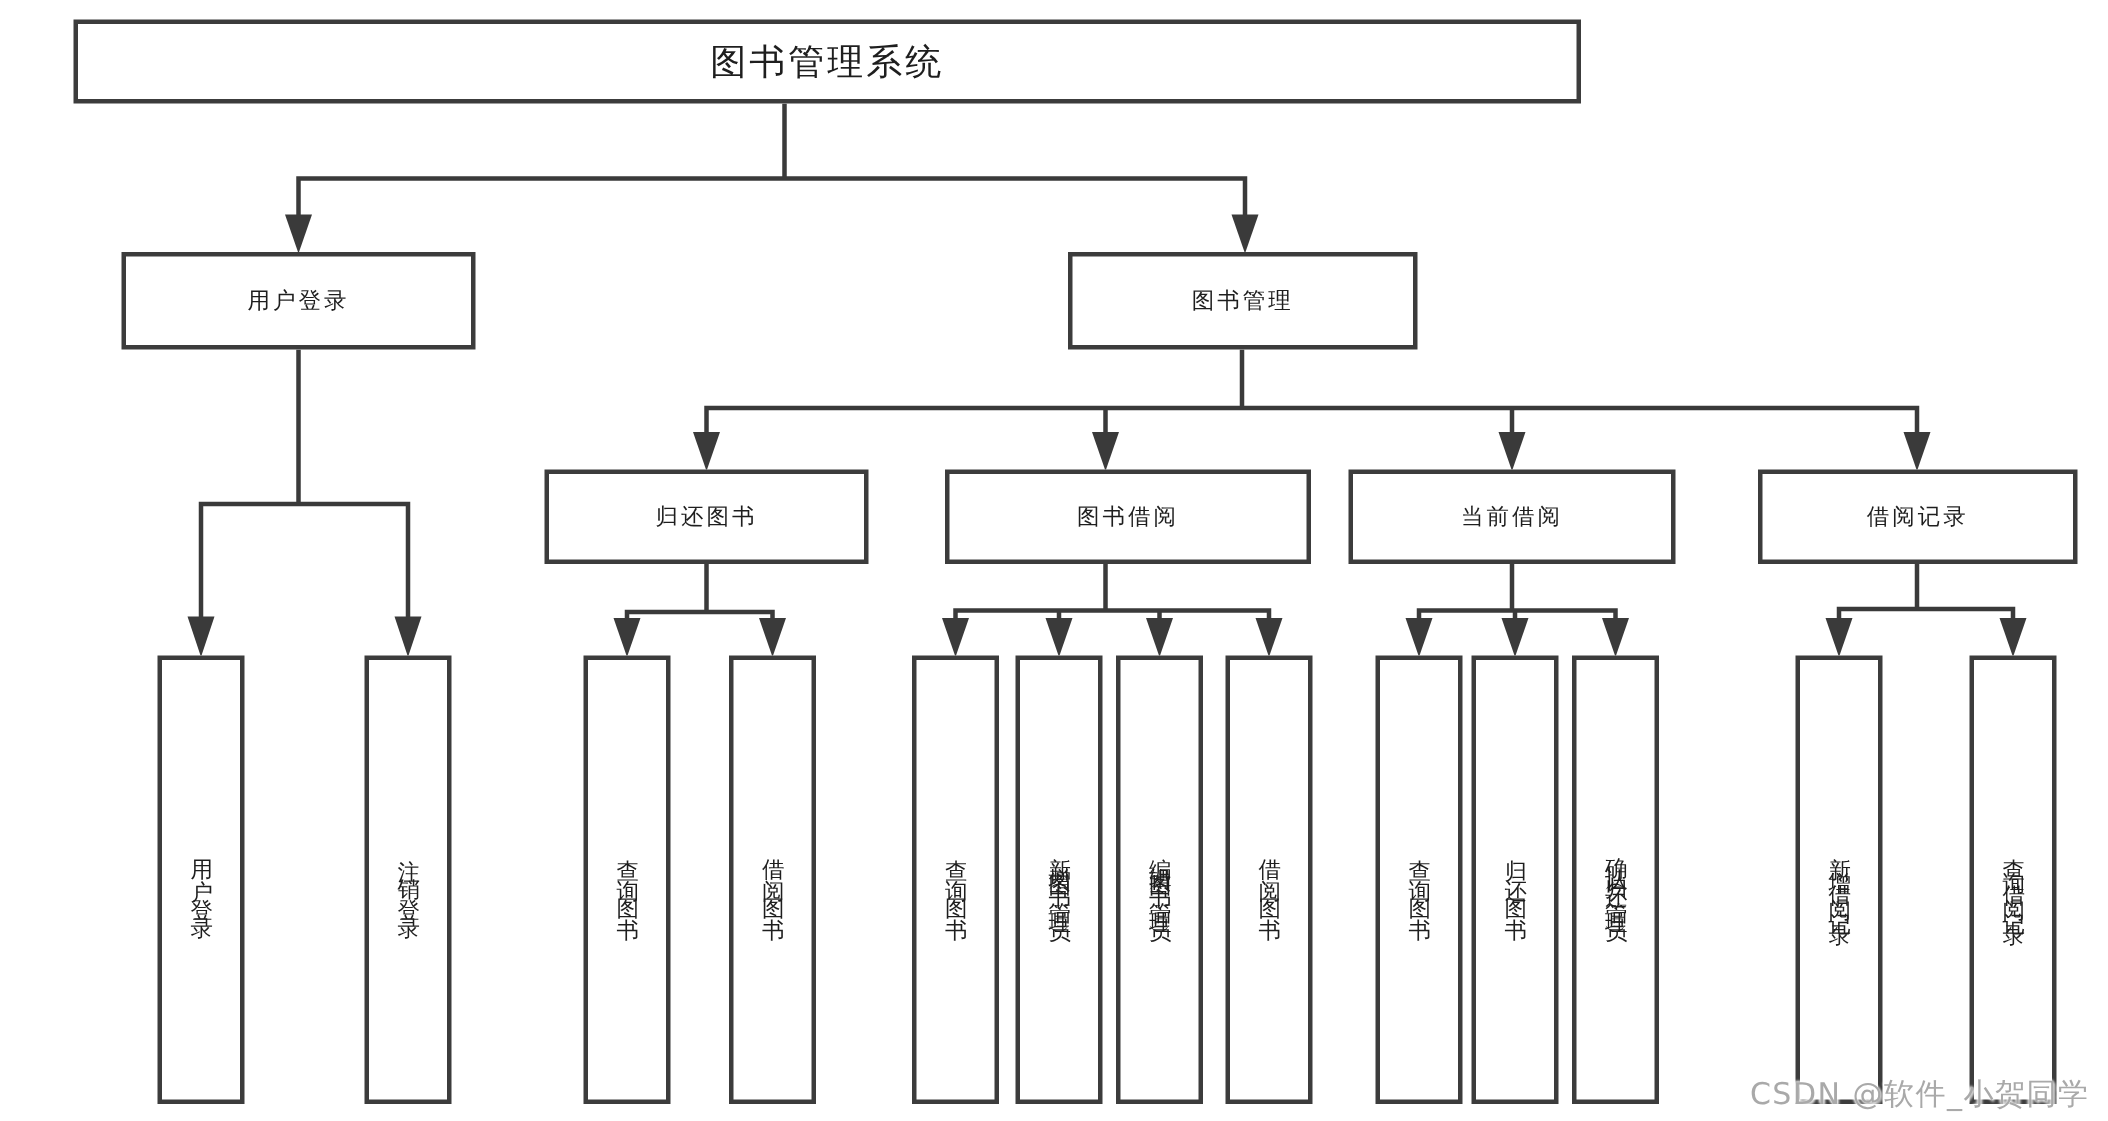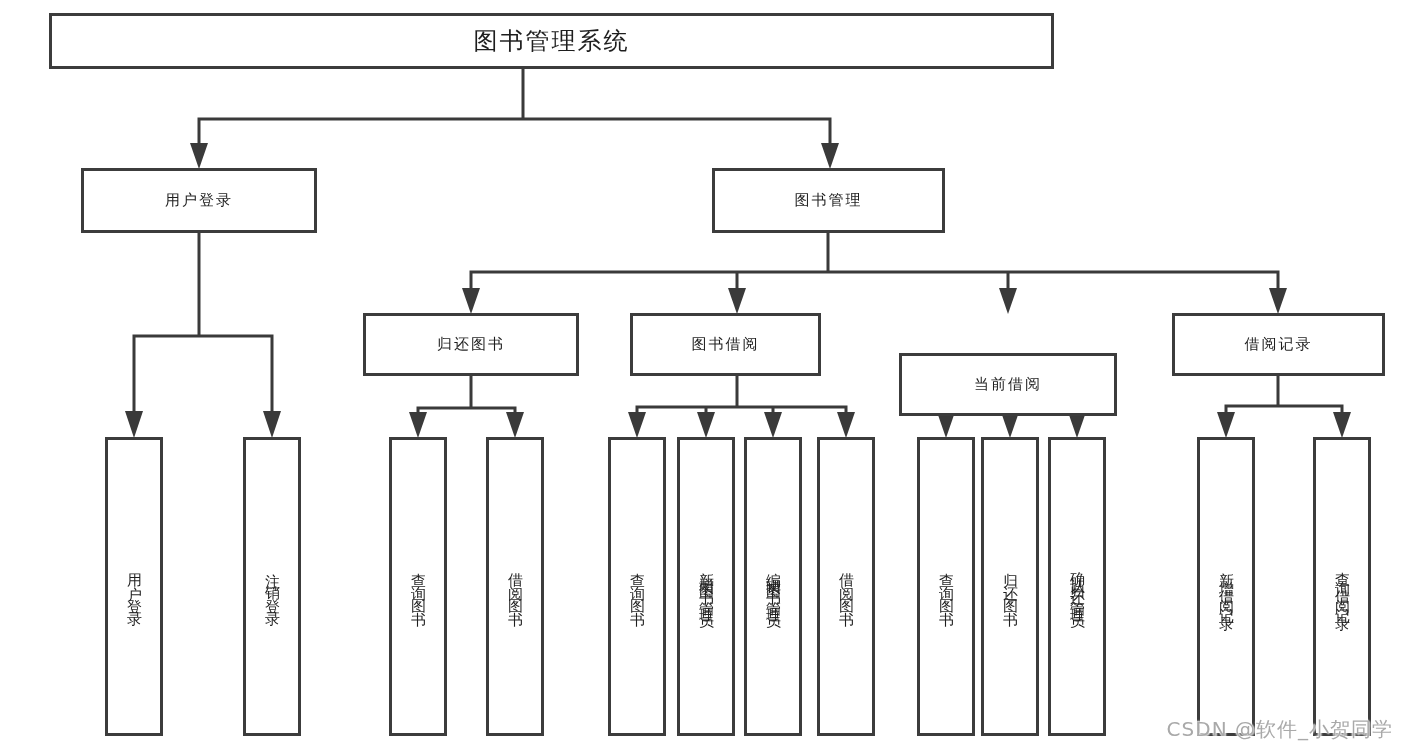--- a/index.html
+++ b/index.html
@@ -109,22 +109,22 @@
 
   <div class="node root-box" style="left:21px; top:13px; width:1005px; height:56px;margin-left:28px;">图书管理系统</div>
 
   <div class="node" style="left:81px; top:168px; width:236px; height:65px;">用户登录</div>
   <div class="node" style="left:712px; top:168px; width:233px; height:65px;">图书管理</div>
 
   <div class="node v" style="left:105px; top:437px; width:58px; height:299px;">用户登录</div>
   <div class="node v" style="left:243px; top:437px; width:58px; height:299px;">注销登录</div>
 
   <div class="node" style="left:363px; top:313px; width:216px; height:63px;">归还图书</div>
-  <div class="node" style="left:630px; top:313px; width:191px; height:63px;">图书借阅</div>
-  <div class="node" style="left:899px; top:313px; width:218px; height:63px;margin-top:40px;">当前借阅</div>
+  <div class="node" style="left:630px; top:313px; width:244px; height:63px;">图书借阅</div>
+  <div class="node" style="left:899px; top:313px; width:218px; height:63px;">当前借阅</div>
   <div class="node" style="left:1172px; top:313px; width:213px; height:63px;">借阅记录</div>
 
   <div class="node v" style="left:389px; top:437px; width:58px; height:299px;">查询图书</div>
   <div class="node v" style="left:486px; top:437px; width:58px; height:299px;">借阅图书</div>
 
   <div class="node v" style="left:608px; top:437px; width:58px; height:299px;">查询图书</div>
   <div class="node v v9" style="left:677px; top:437px; width:58px; height:299px;">新增图书（管理员）</div>
   <div class="node v v9" style="left:744px; top:437px; width:58px; height:299px;">编辑图书（管理员）</div>
   <div class="node v" style="left:817px; top:437px; width:58px; height:299px;">借阅图书</div>
 

